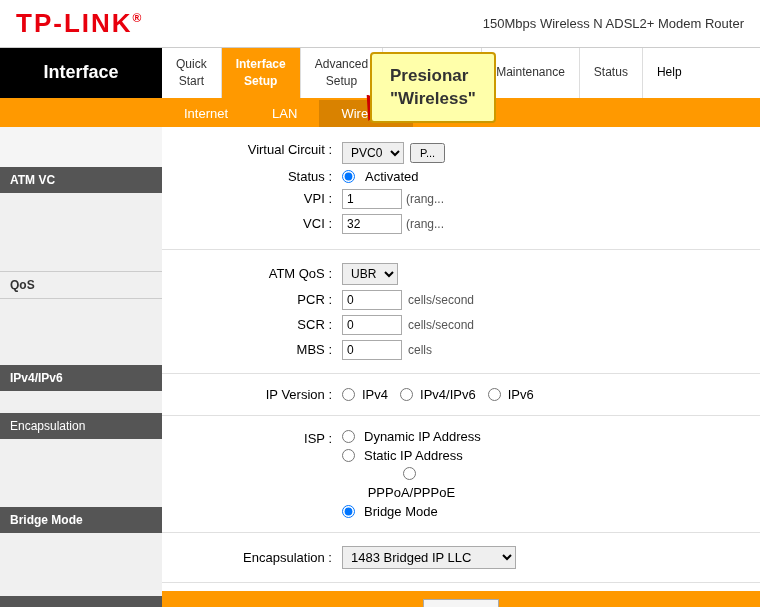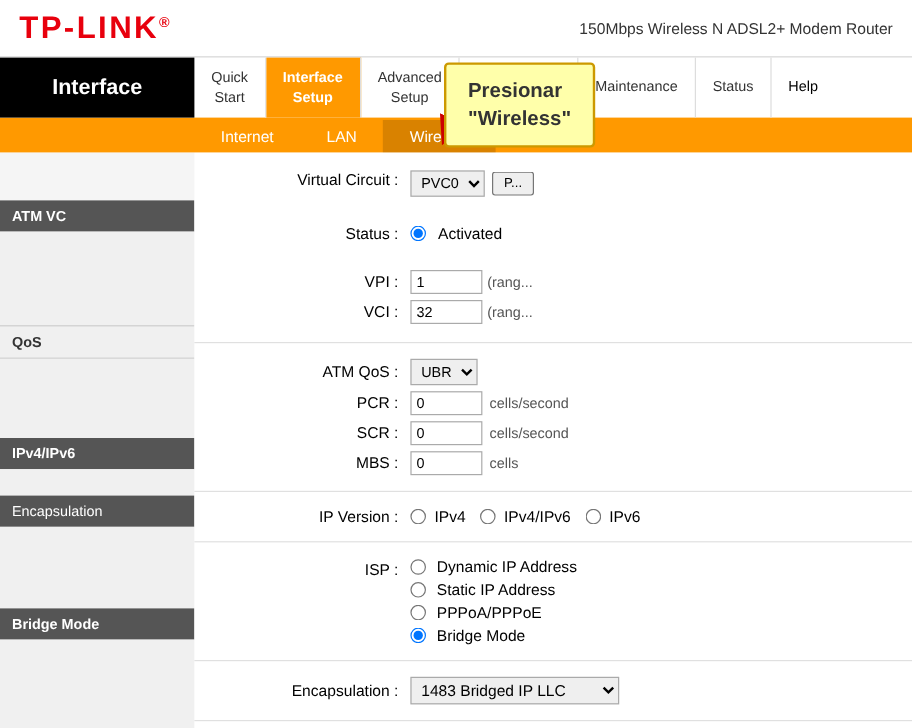--- a/index.html
+++ b/index.html
@@ -116,21 +116,21 @@
       <div style="display:flex; align-items:flex-start; margin:5px 0;">
         <div style="width:160px; text-align:right; padding-right:10px; font-size:13px;">Virtual Circuit :</div>
         <div style="display:flex; align-items:center; gap:6px;">
           <select>
             <option>PVC0</option><option>PVC1</option><option>PVC2</option>
           </select>
           <button style="font-size:11px; padding:2px 8px; cursor:pointer;">P...</button>
         </div>
       </div>
 
-      <div style="display:flex; align-items:flex-start; margin:23px 0;">
+      <div style="display:flex; align-items:flex-start; margin:5px 0;">
         <div style="width:160px; text-align:right; padding-right:10px; font-size:13px;">Status :</div>
         <div style="display:flex; align-items:center; gap:6px;">
           <input type="radio" name="status" checked="" style="">
           <span>Activated</span>
         </div>
       </div>
 
       <div style="display:flex; align-items:center; margin:5px 0;">
         <div style="width:160px; text-align:right; padding-right:10px; font-size:13px;">VPI :</div>
         <div style="display:flex; align-items:center; gap:4px;">
@@ -204,21 +204,21 @@
         <div style="width:160px; text-align:right; padding-right:10px; font-size:13px; padding-top:2px;">ISP :</div>
         <div style="display:flex; flex-direction:column; gap:4px;">
           <label style="display:flex; align-items:center; gap:5px; font-size:13px; cursor:pointer;">
             <input type="radio" name="isp" style="">
             <span>Dynamic IP Address</span>
           </label>
           <label style="display:flex; align-items:center; gap:5px; font-size:13px; cursor:pointer;">
             <input type="radio" name="isp" style="">
             <span>Static IP Address</span>
           </label>
-          <label style="display:flex; align-items:center; gap:5px; font-size:13px; cursor:pointer;">
+          <label style="display:flex; align-items:center; gap:5px; font-size:13px; cursor:pointer;flex-direction:column;">
             <input type="radio" name="isp" style="">
             <span>PPPoA/PPPoE</span>
           </label>
           <label style="display:flex; align-items:center; gap:5px; font-size:13px; cursor:pointer;">
             <input type="radio" name="isp" checked="" style="">
             <span>Bridge Mode</span>
           </label>
         </div>
       </div>
     </div>

